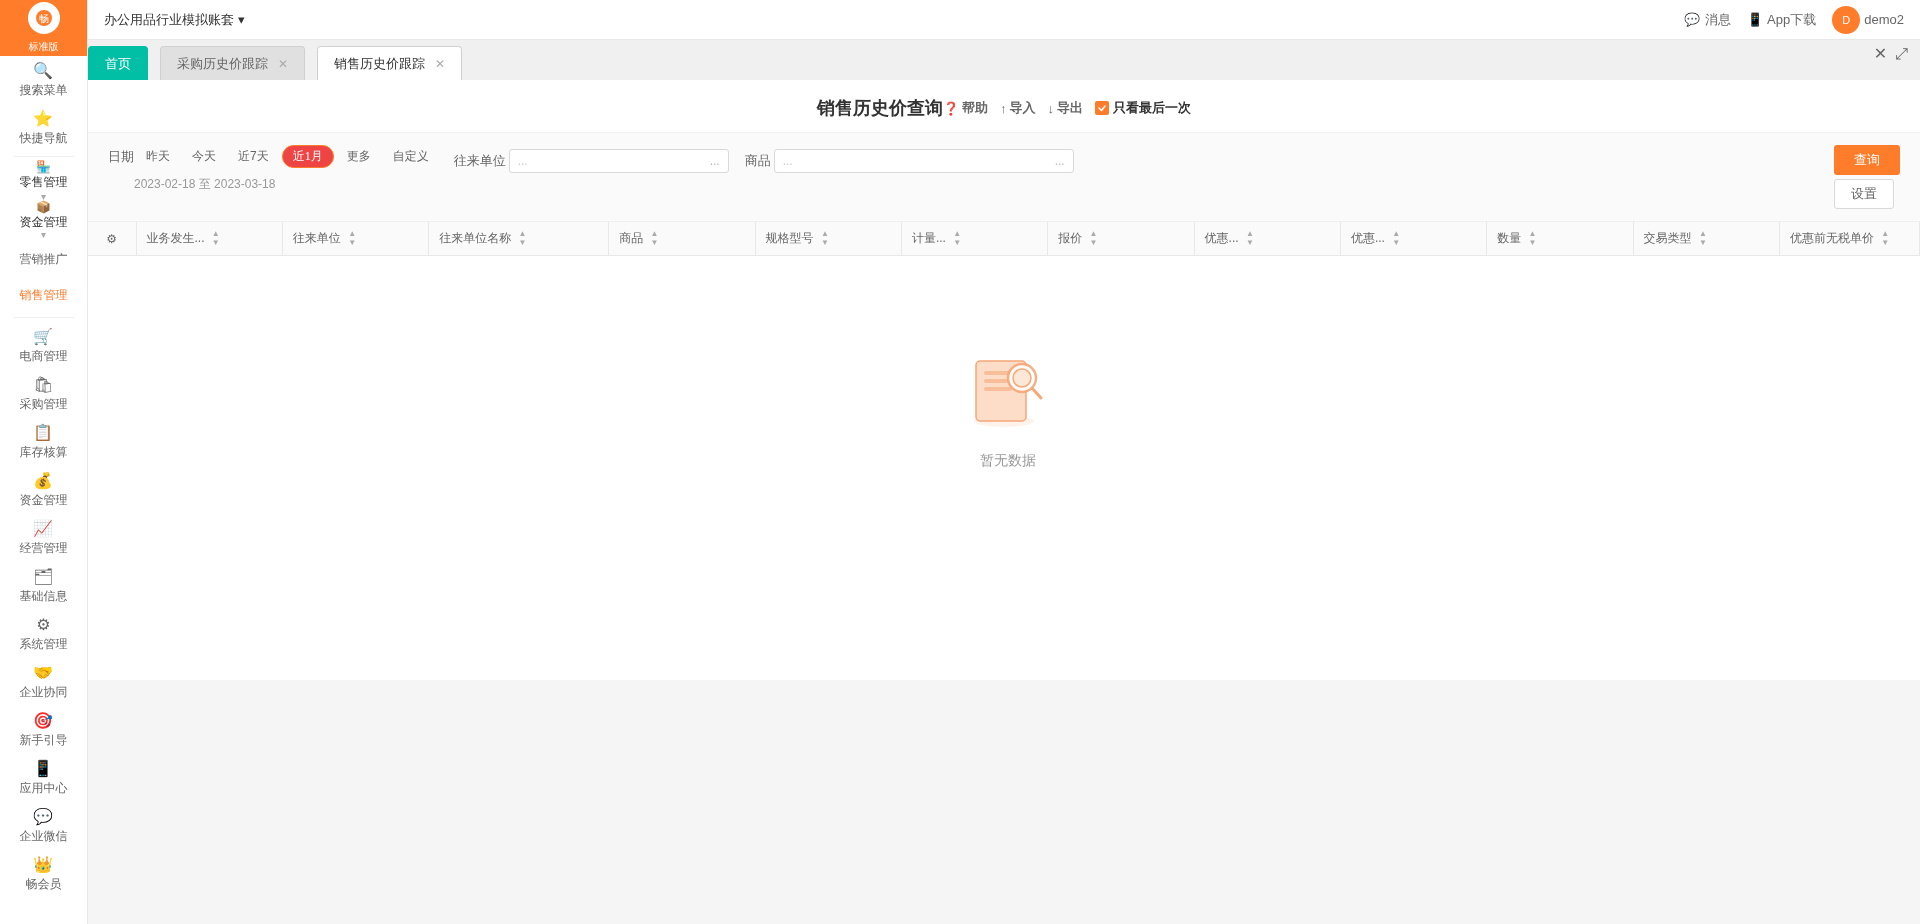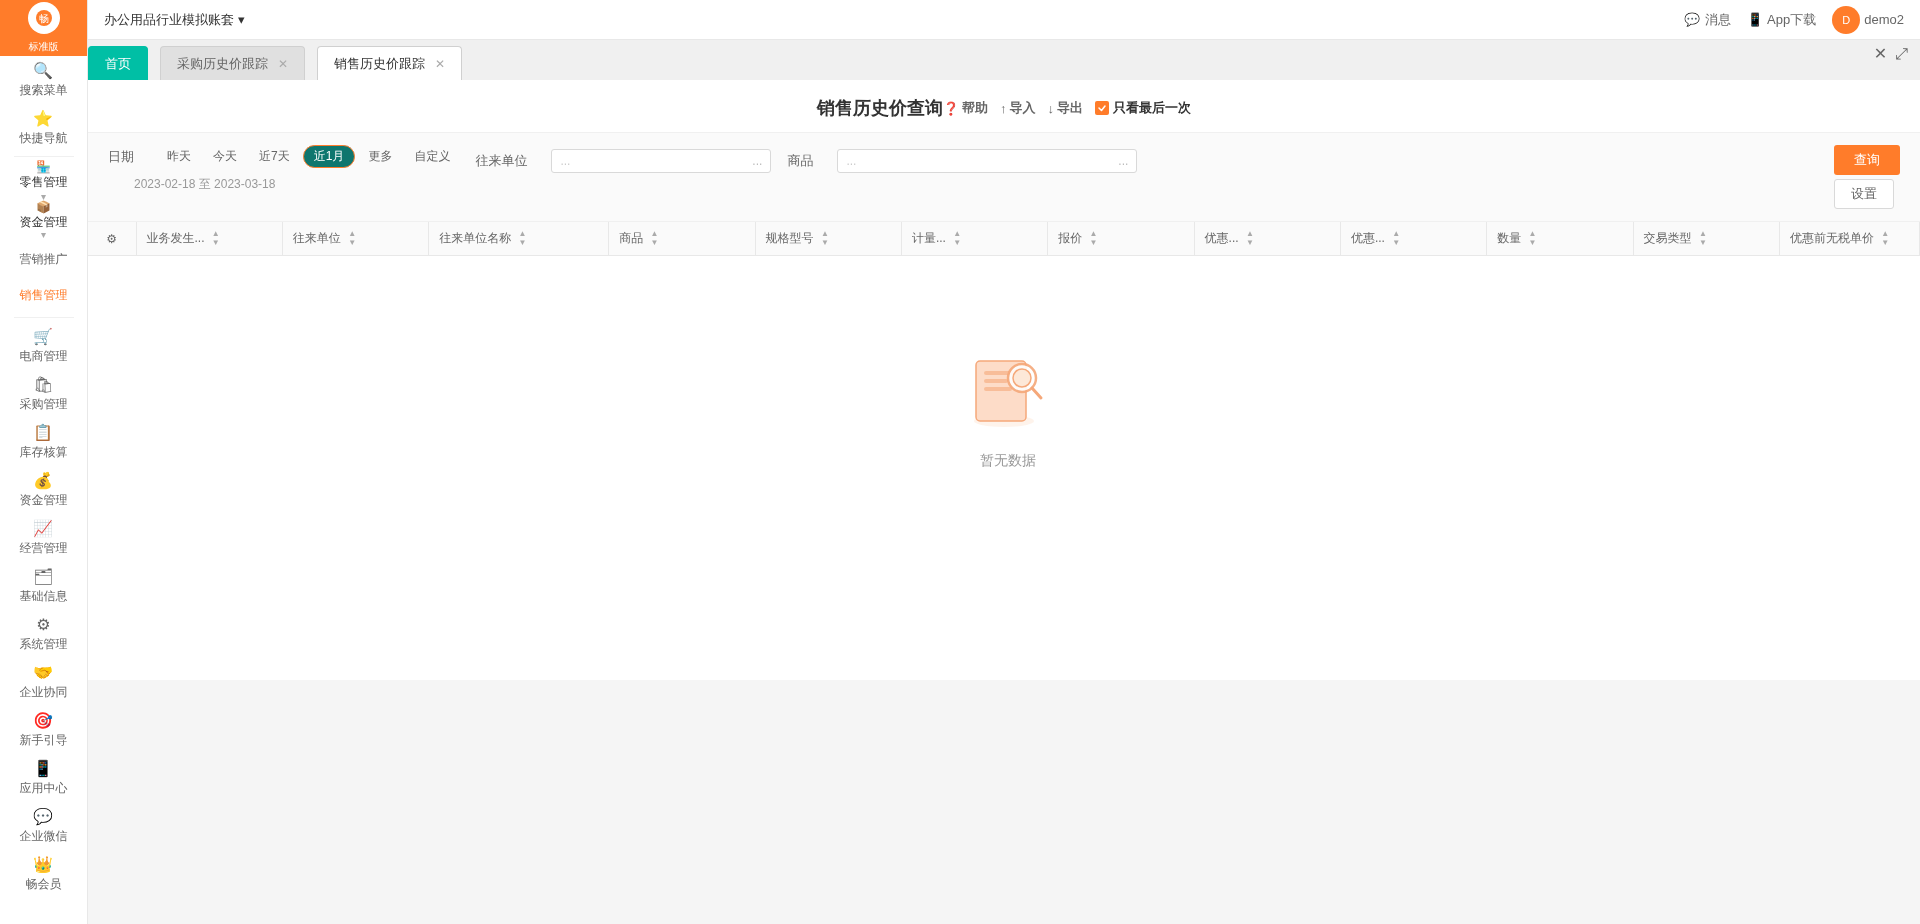--- a/index.html
+++ b/index.html
@@ -42,25 +42,25 @@
 
     
     .page-content { flex: 1; background: #fff; overflow: hidden; display: flex; flex-direction: column; }
     .page-header { padding: 16px 20px 12px; border-bottom: 1px solid #f0f0f0; }
     .page-title { font-size: 18px; font-weight: bold; color: #333; display: flex; align-items: center; justify-content: center; }
     .page-header-actions { display: flex; align-items: center; gap: 12px; font-size: 13px; color: #666; }
     .page-header-actions span { display: flex; align-items: center; gap: 4px; cursor: pointer; }
 
     
     .filter-bar { padding: 12px 20px; background: #fafafa; border-bottom: 1px solid #f0f0f0; display: flex; align-items: center; gap: 16px; flex-wrap: wrap; flex-shrink: 0; }
-    .filter-item { display: flex; align-items: center; gap: 24px; text-align: center; }
+    .filter-item { display: flex; align-items: center; gap: 3px; text-align: center; }
     .filter-label { color: #666; font-size: 13px; white-space: nowrap; }
     .date-buttons { display: flex; align-items: center; gap: 4px; }
     .date-btn { padding: 2px 8px; border-radius: 3px; cursor: pointer; font-size: 12px; border: 1px solid transparent; color: #666; }
-    .date-btn.active { background: #0f766e; color: #fff; border-color: #ff7c2a; border-radius: 12px; padding: 2px 10px; }
+    .date-btn.active { background: #ef4444; color: #fff; border-color: #ff7c2a; border-radius: 12px; padding: 2px 10px; font-family: Liberation Serif, serif; }
     .date-range-text { font-size: 12px; color: #999; margin-left: 4px; }
     .filter-input { display: flex; align-items: center; gap: 4px; border: 1px solid #d9d9d9; border-radius: 3px; padding: 4px 8px; min-width: 200px; background: #fff; cursor: pointer; }
     .filter-input span { color: #ccc; font-size: 12px; }
     .filter-input .dots { color: #bbb; margin-left: auto; }
     .search-btn { background: #ff7c2a; color: #fff; border: none; padding: 6px 20px; border-radius: 3px; cursor: pointer; font-size: 13px; }
     .settings-btn { background: #fff; color: #666; border: 1px solid #d9d9d9; padding: 5px 16px; border-radius: 3px; cursor: pointer; font-size: 13px; }
 
     
     .only-last { display: flex; align-items: center; gap: 4px; font-size: 13px; color: #333; }
     .checkbox-checked { width: 14px; height: 14px; background: #ff7c2a; border-radius: 2px; display: flex; align-items: center; justify-content: center; cursor: pointer; }

